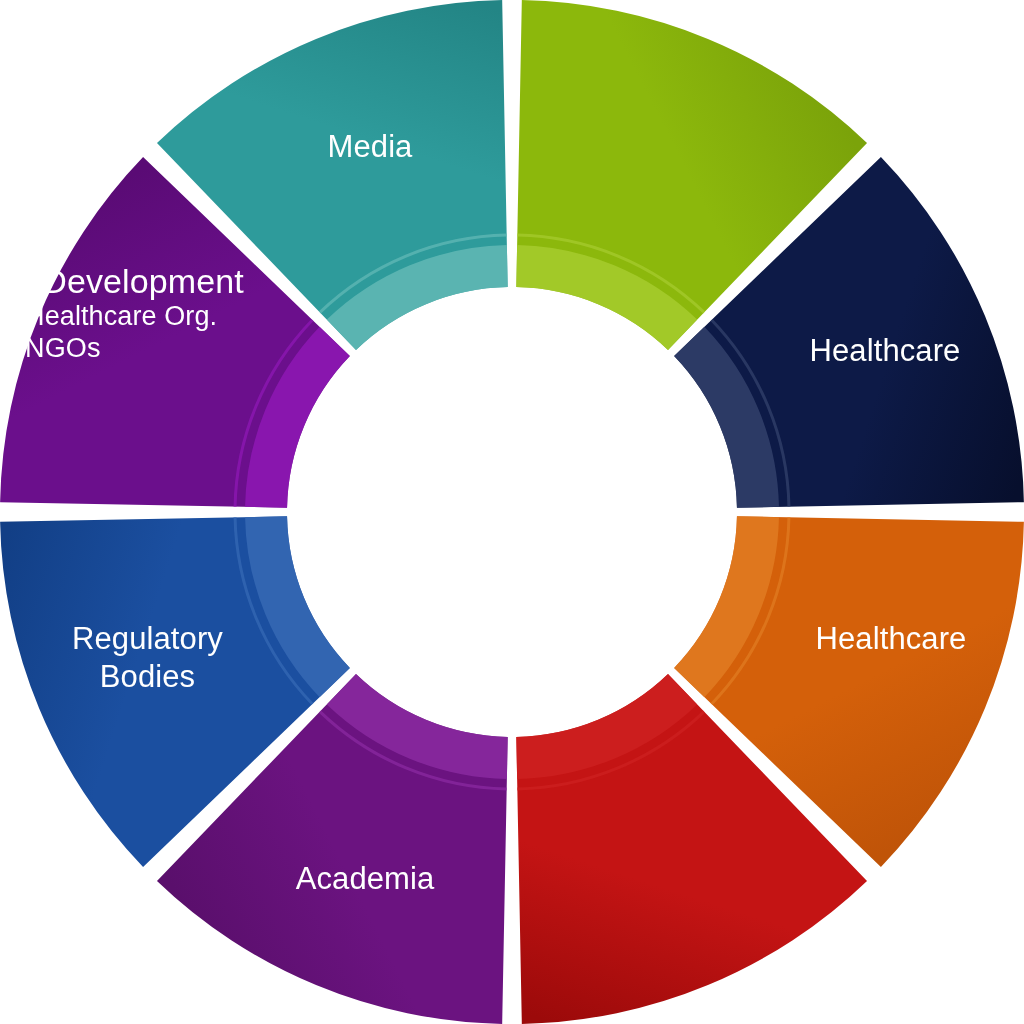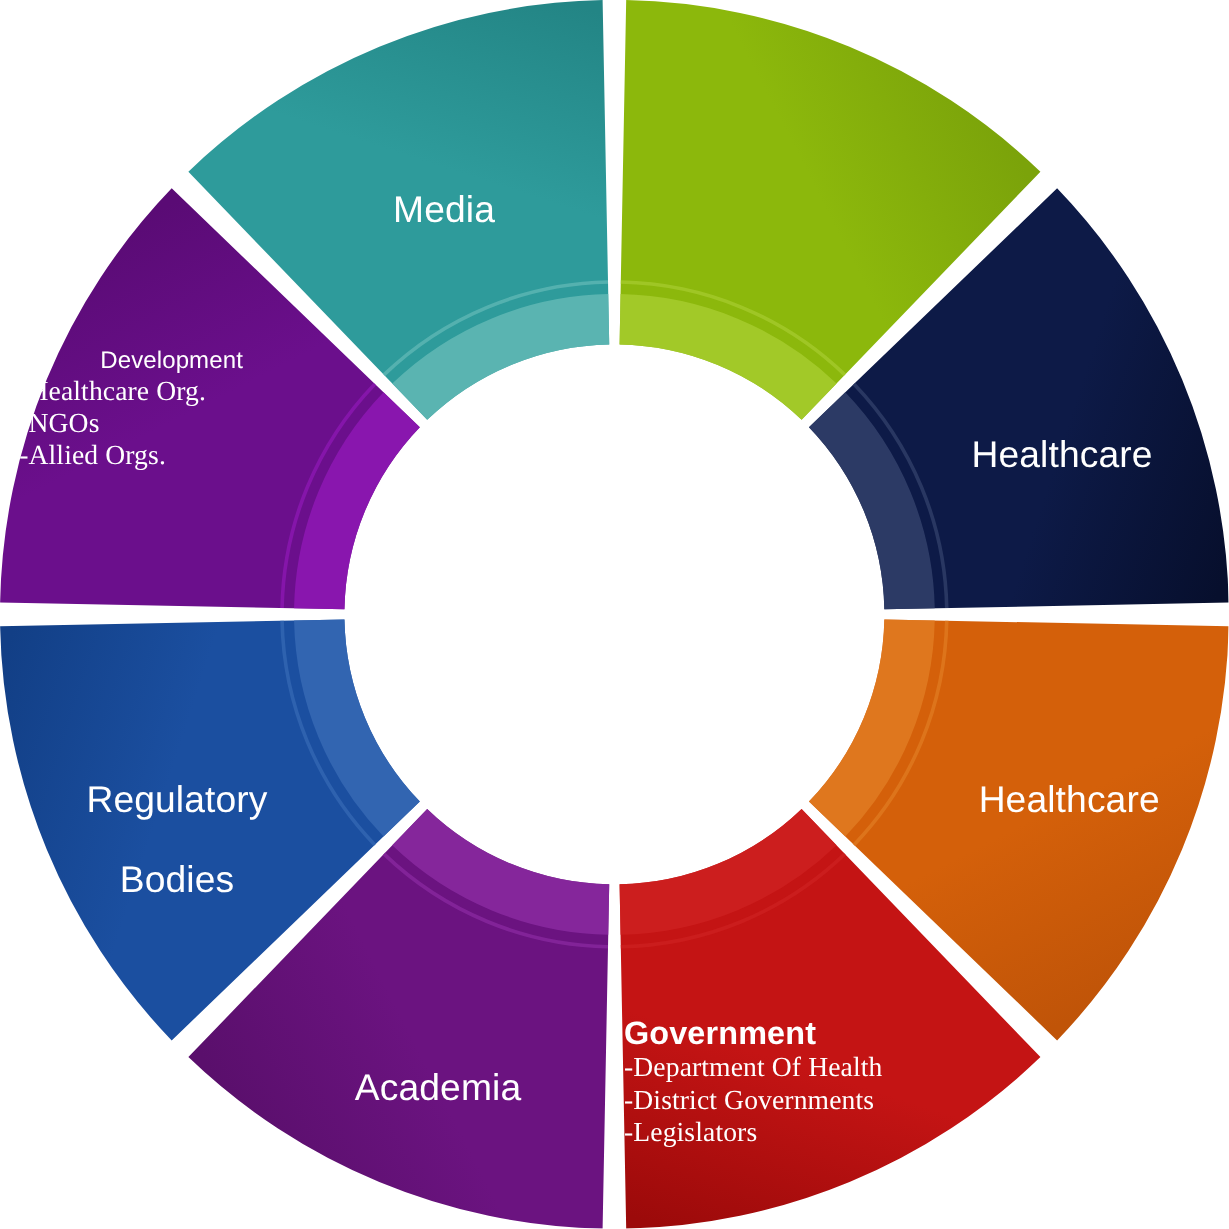--- a/index.html
+++ b/index.html
@@ -10,25 +10,25 @@
   #wheel-svg{position:absolute;left:0;top:0;width:1024px;height:1024px;display:block;}
   .seg-label{
     position:absolute;
     color:#ffffff;
     text-align:center;
     line-height:1.22;
     letter-spacing:.1px;
     -webkit-font-smoothing:antialiased;
     pointer-events:none;
   }
-  .seg-label .ttl{display:block;font-size:31px;font-weight:400;margin-top:28px;}
+  .seg-label .ttl{display:block;font-size:31px;font-weight:400;}
   .seg-label.has-items{text-align:left;line-height:1.16;}
-  .seg-label.has-items .ttl{font-size:20px;}
+  .seg-label.has-items .ttl{font-size:34px;}
   .seg-label.has-items .ttl.bold{font-weight:700;font-size:27px;}
-  .seg-label .itm{display:block;font-size:23px;font-weight:400;white-space:nowrap;font-family:Liberation Serif, serif;}
+  .seg-label .itm{display:block;font-size:27px;font-weight:400;white-space:nowrap;}
   
   #lbl-patients{left:512px;top:120px;width:270px;}
   #lbl-providers{left:770px;top:332px;width:230px;}
   #lbl-establishments{left:762px;top:620px;width:258px;}
   #lbl-government{left:520px;top:818px;width:340px;}
   #lbl-academia{left:230px;top:860px;width:270px;}
   #lbl-regulatory{left:35px;top:620px;width:225px;}
   #lbl-devpartners{left:8px;top:262px;width:270px;text-align:center;}
   #lbl-devpartners .itm{text-align:left;padding-left:8px;}
   #lbl-media{left:250px;top:128px;width:240px;}
@@ -127,40 +127,33 @@
 
 
   <div class="seg-label" id="lbl-providers">
     <span class="ttl">Healthcare</span>
   </div>
 
   <div class="seg-label" id="lbl-establishments">
     <span class="ttl">Healthcare</span>
   </div>
 
-  <div class="seg-label has-items" id="lbl-government">
-    <span class="ttl bold">Government</span>
-    <span class="itm">-Department Of Health</span>
-    <span class="itm">-District Governments</span>
-    <span class="itm">-Legislators</span>
-  </div>
 
   <div class="seg-label" id="lbl-academia">
     <span class="ttl">Academia</span>
   </div>
 
   <div class="seg-label" id="lbl-regulatory">
     <span class="ttl">Regulatory</span>
     <span class="ttl">Bodies</span>
   </div>
 
   <div class="seg-label has-items" id="lbl-devpartners">
     <span class="ttl">Development</span>
     <span class="itm">-Healthcare Org.</span>
     <span class="itm">-NGOs</span>
-    <span class="itm">-Allied Orgs.</span>
   </div>
 
   <div class="seg-label" id="lbl-media">
     <span class="ttl">Media</span>
   </div>
 
 </div>
 
 </body></html>

